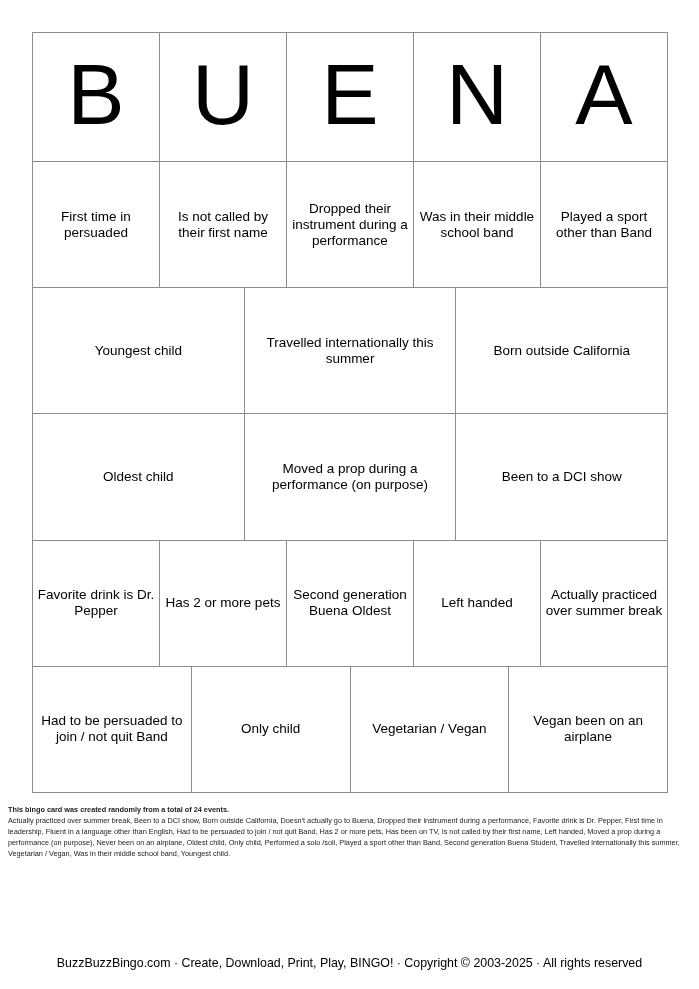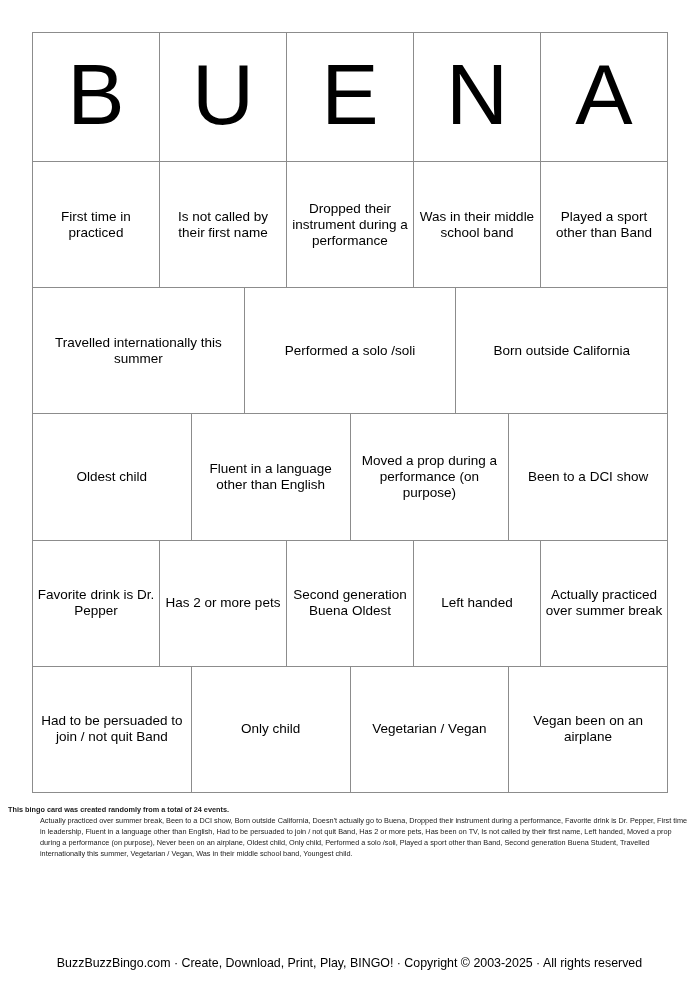--- a/index.html
+++ b/index.html
@@ -104,21 +104,20 @@
 
   .fineprint .fp-line {
     display: block;
     white-space: nowrap;
     font-weight: bold;
   }
 
   .fineprint .fp-body {
     display: block;
     white-space: normal;
-    margin-left: 32px;
   }
 
   
   .footer {
     position: absolute;
     left: 0;
     top: 955px;
     width: 699px;
     text-align: center;
     font-size: 12.4px;
@@ -136,54 +135,51 @@
     <div class="header-row">
       <div class="header-cell">B</div>
       <div class="header-cell">U</div>
       <div class="header-cell">E</div>
       <div class="header-cell">N</div>
       <div class="header-cell">A</div>
     </div>
 
     <div class="grid-row">
       <div class="cell">
-          <span class="cell-text">First time in practiced</span>
+          <span class="cell-text">First time in persuaded</span>
         </div>
       <div class="cell">
           <span class="cell-text">Is not called by their first name</span>
         </div>
       <div class="cell">
           <span class="cell-text">Dropped their instrument during a performance</span>
         </div>
       <div class="cell">
           <span class="cell-text">Was in their middle school band</span>
         </div>
       <div class="cell">
           <span class="cell-text">Played a sport other than Band</span>
         </div>
     </div>
 
     <div class="grid-row">
       <div class="cell">
+          <span class="cell-text">Youngest child</span>
+        </div>
+      <div class="cell">
           <span class="cell-text">Travelled internationally this summer</span>
         </div>
       <div class="cell">
-          <span class="cell-text">Performed a solo /soli</span>
-        </div>
-      <div class="cell">
           <span class="cell-text">Born outside California</span>
         </div>
     </div>
 
     <div class="grid-row">
       <div class="cell">
           <span class="cell-text">Oldest child</span>
-        </div>
-      <div class="cell">
-          <span class="cell-text">Fluent in a language other than English</span>
         </div>
       <div class="cell">
           <span class="cell-text">Moved a prop during a performance (on purpose)</span>
         </div>
       <div class="cell">
           <span class="cell-text">Been to a DCI show</span>
         </div>
     </div>
 
     <div class="grid-row">

